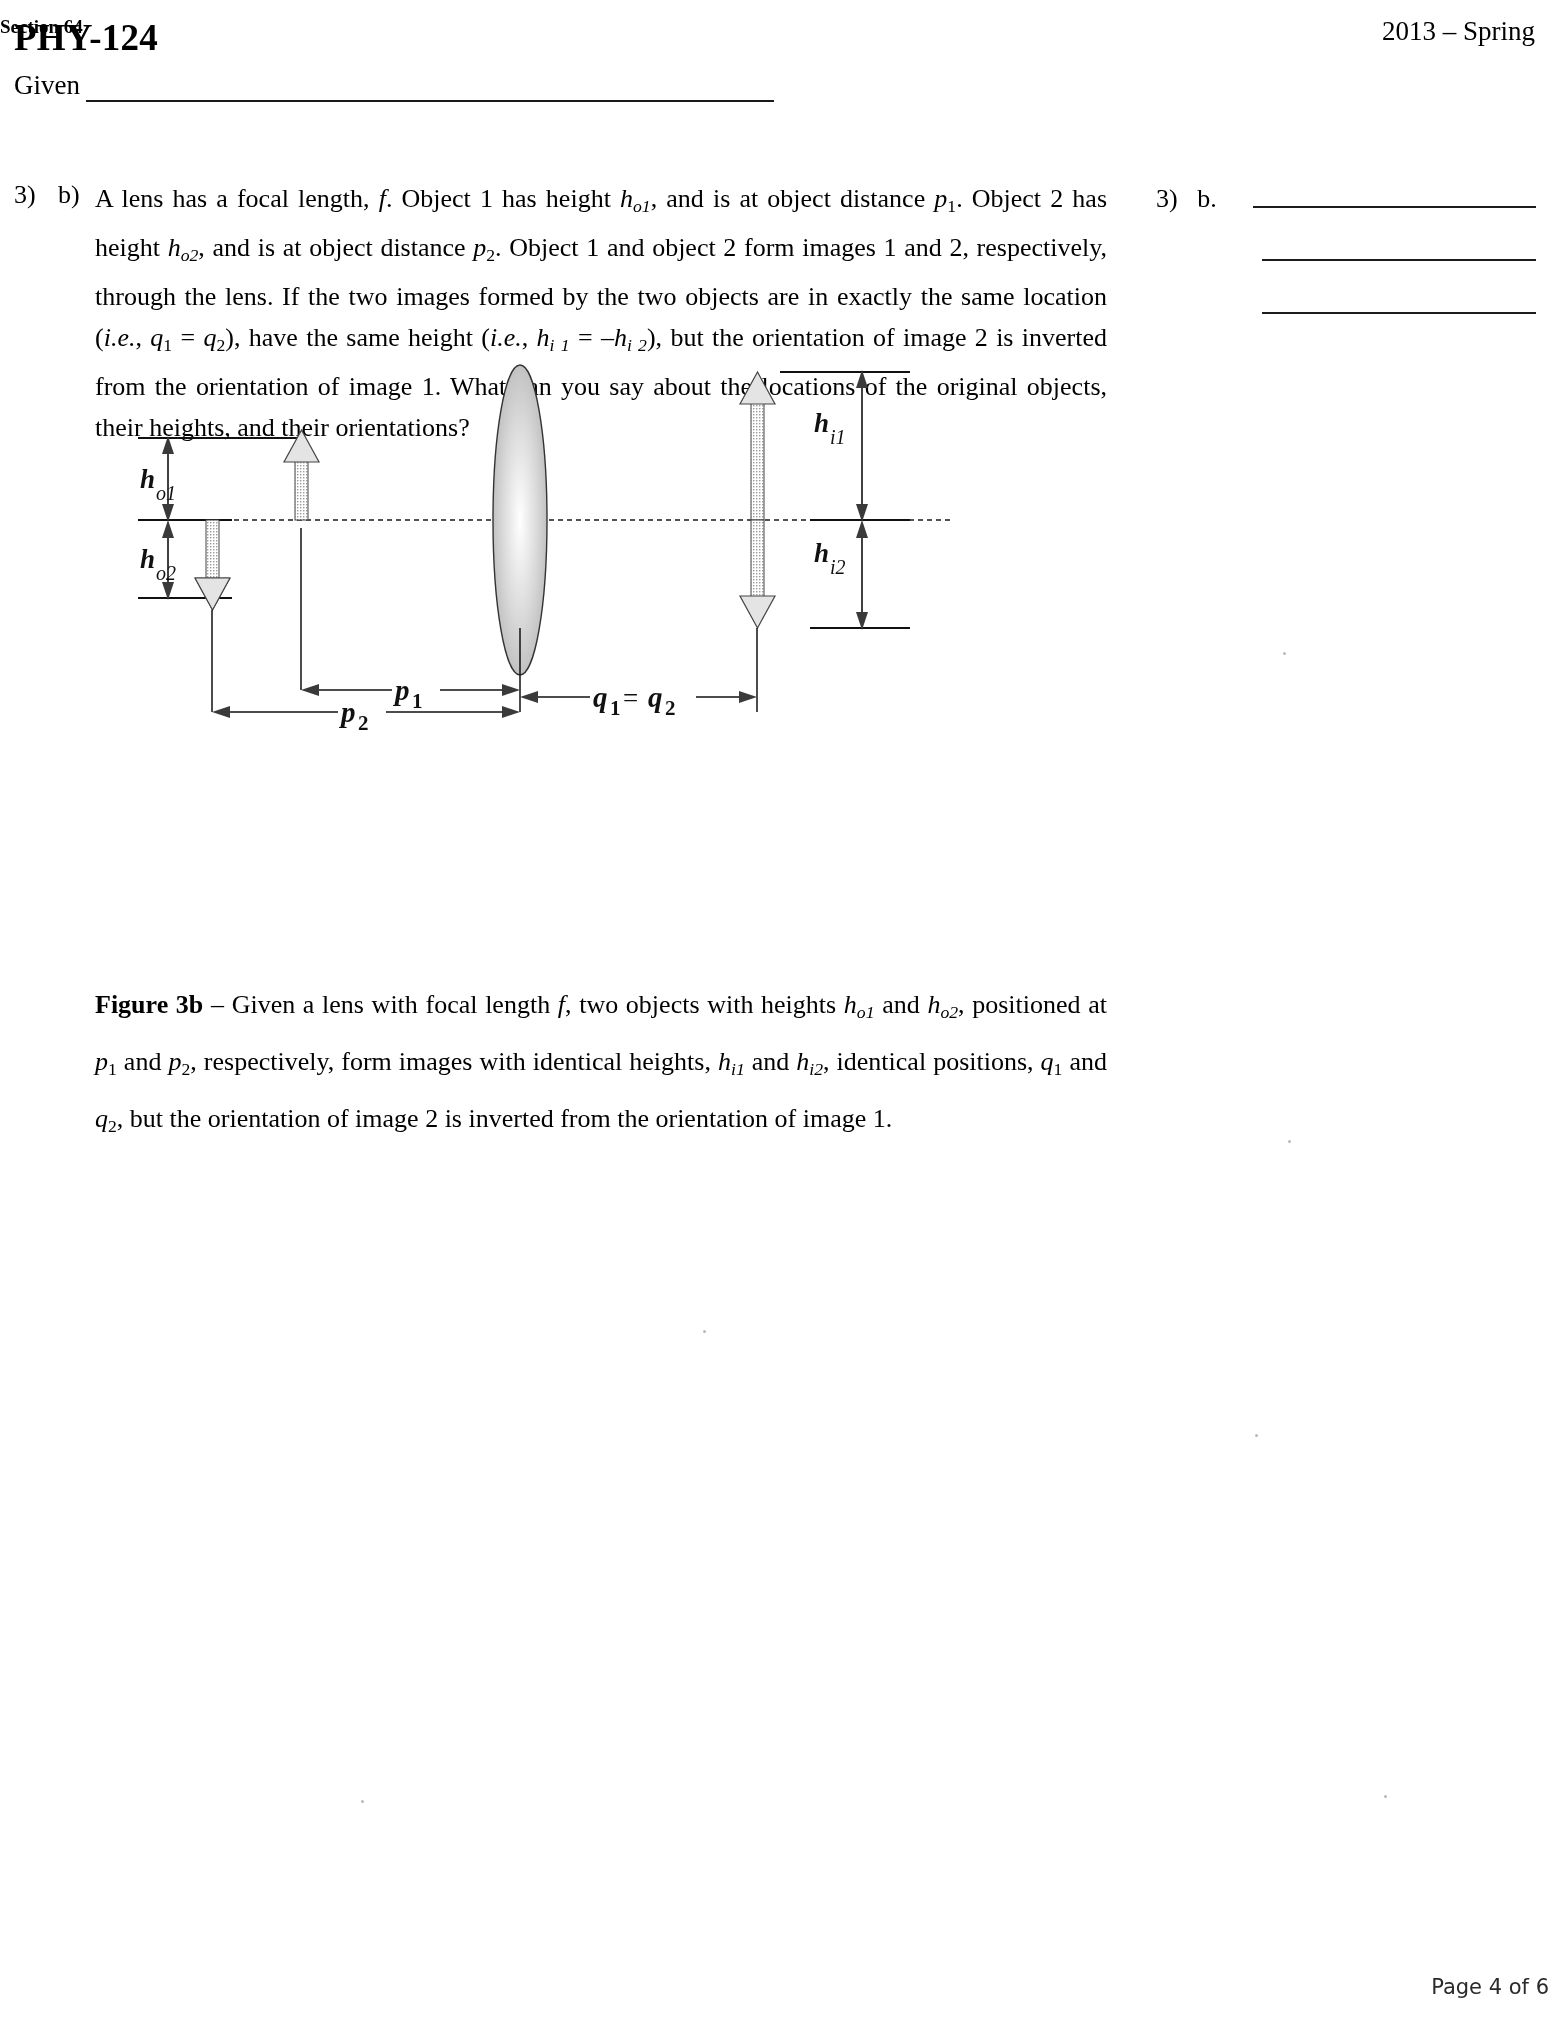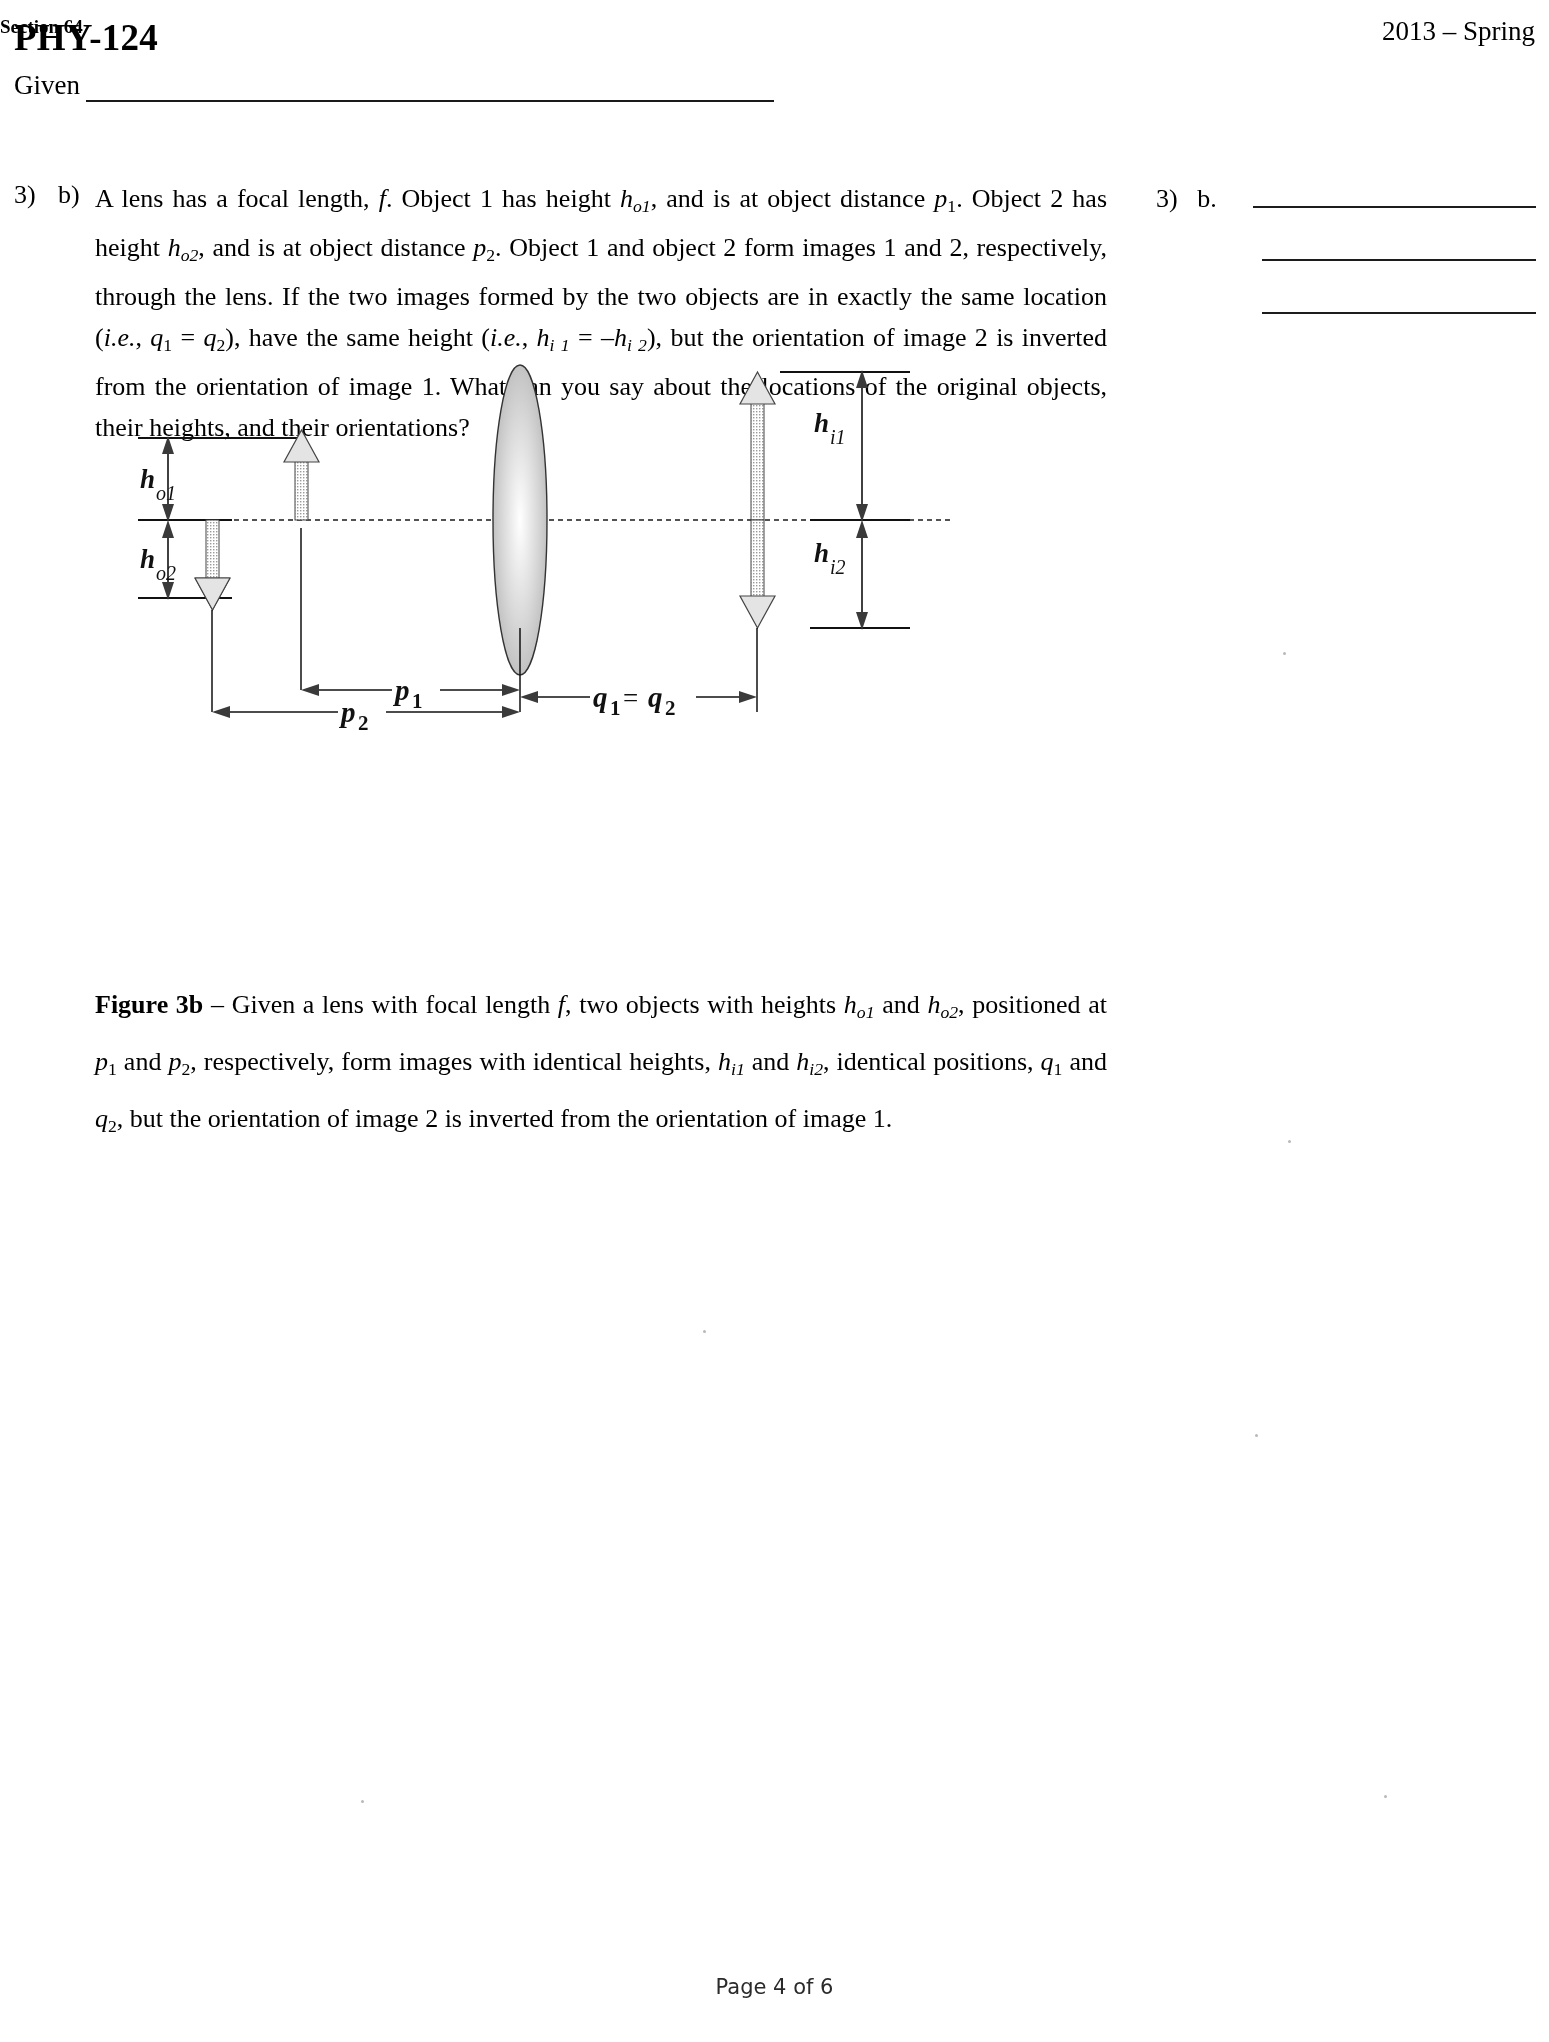--- a/index.html
+++ b/index.html
@@ -140,21 +140,21 @@
     text-align: justify;
   }
   .caption p { margin: 0; }
   .caption b { font-weight: bold; }
 
   
   .footer {
     position: absolute;
     left: 0; right: 0;
     top: 1975px;
-    text-align: center;
+    text-align: right;
     font-family: "DejaVu Sans", sans-serif;
     font-size: 21px;
     color: #2a2a2a;
   }
 
   
   .speck {
     position: absolute;
     width: 3px; height: 3px;
     background: #b9b9b9;

